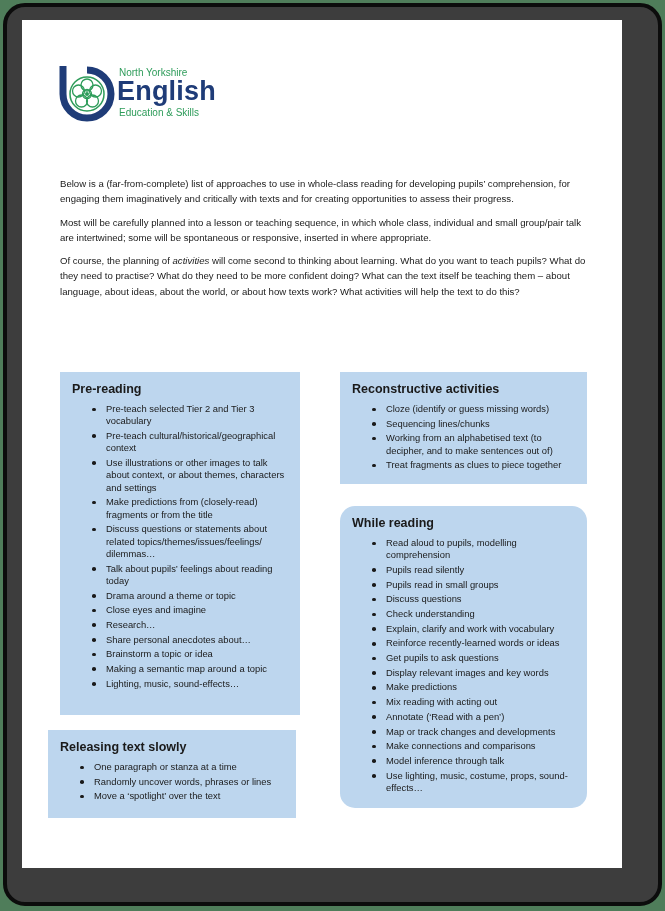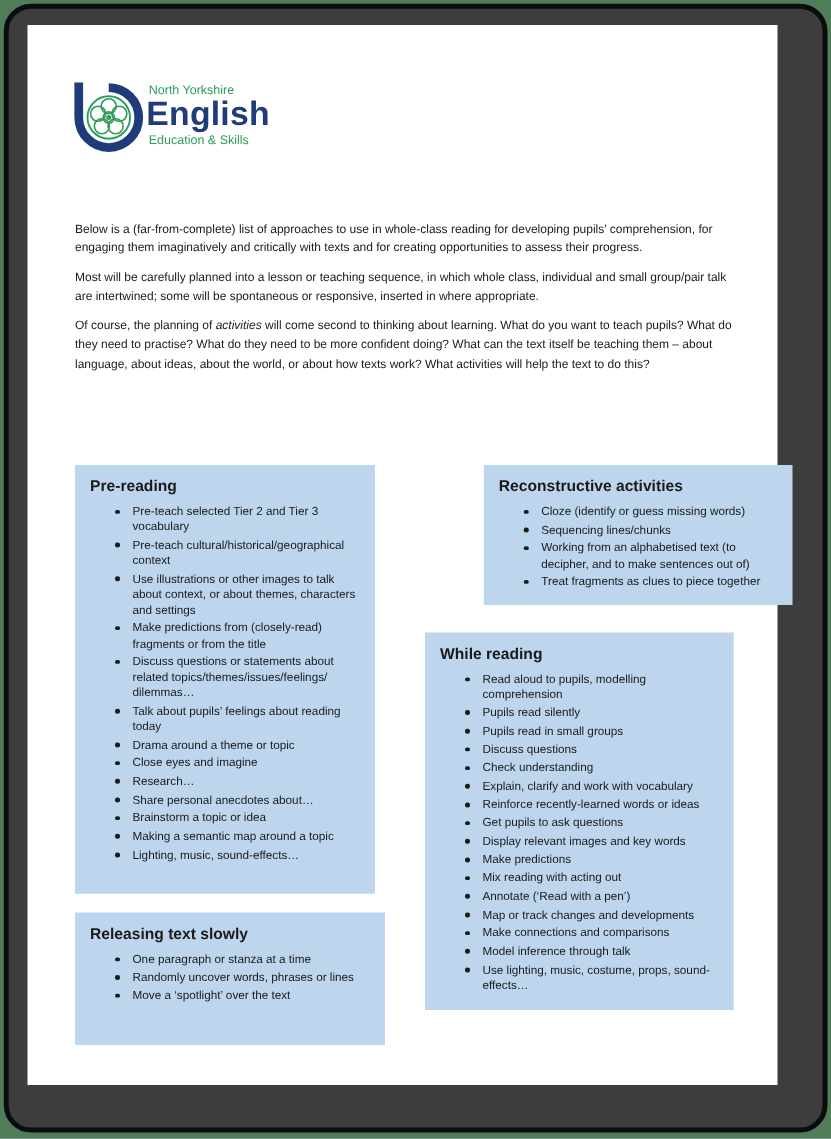--- a/index.html
+++ b/index.html
@@ -52,23 +52,23 @@
     .box ul { margin: 0; padding: 0 0 0 20px; list-style: none; }
     .box li {
       position: relative; font-size: 9.4px; line-height: 12.3px; color: #1a1a1a;
       margin-bottom: 2.4px; padding-left: 14px;
     }
     .box li::before {
       content: ""; position: absolute; left: 0; top: 4.5px; width: 3.6px; height: 3.6px;
       border-radius: 50%; background: #1a1a1a;
     }
     #box-pre { left: 38px; top: 352px; width: 240px; height: 343px; }
-    #box-rel { left: 38px; top: 710px; width: 248px; height: 106px; }
-    #box-recon { left: 318px; top: 352px; width: 247px; height: 112px; margin-left: 47px; }
-    #box-while { left: 318px; top: 486px; width: 247px; height: 302px; }
+    #box-rel { left: 26px; top: 710px; width: 248px; height: 88px; }
+    #box-recon { left: 318px; top: 352px; width: 247px; height: 112px; }
+    #box-while { left: 318px; top: 486px; width: 247px; height: 302px; border-radius: 15px; }
   </style>
 </head>
 <body>
 
 <div class="frame"></div>
 
 <div class="page">
 
   <div class="logo">
     <svg width="56" height="58" viewBox="0 0 56 58">

